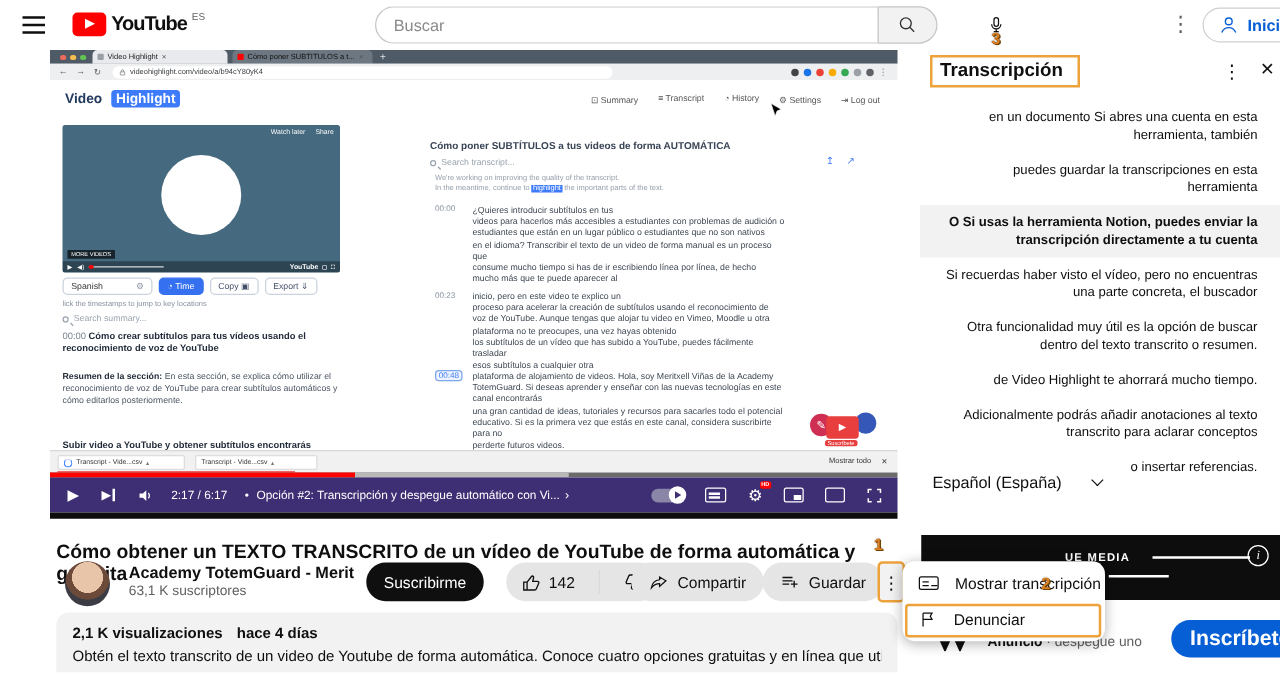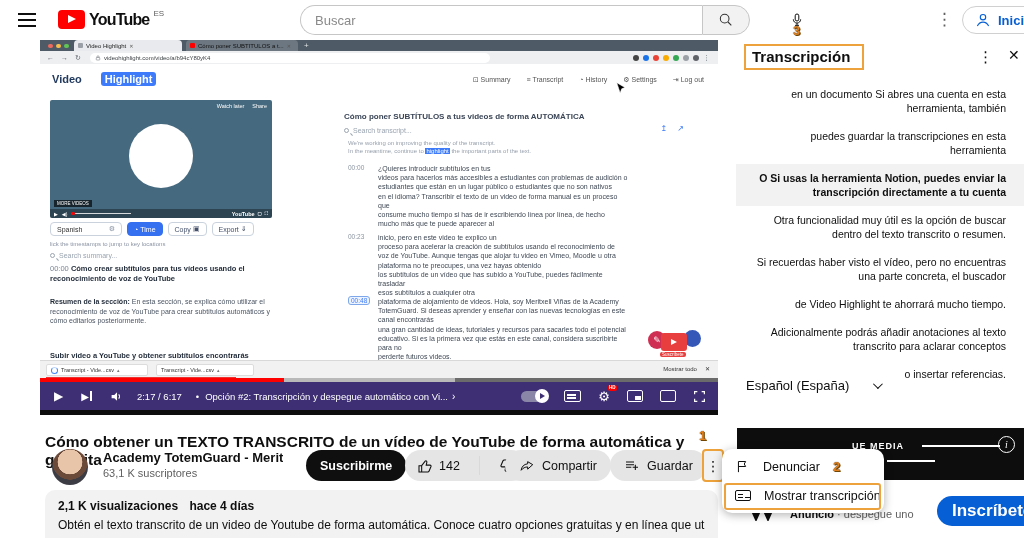--- a/index.html
+++ b/index.html
@@ -36,21 +36,21 @@
   .tab .cl{font-size:5px;color:#555;}
   .urlbar{position:absolute;left:0;top:11px;width:678px;height:13px;background:#edeff1;display:flex;align-items:center;}
   .nav-gl{font-size:7px;color:#5f6368;margin-left:7px;}
   .url-pill{position:absolute;left:50px;top:1.5px;width:400px;height:10px;background:#fff;border-radius:5px;display:flex;align-items:center;gap:3px;padding:0 5px;}
   .url-tx{font-size:6px;color:#3c4043;white-space:nowrap;}
   .ext-row{position:absolute;right:8px;top:2.5px;display:flex;gap:4px;align-items:center;}
   .ext-dot{width:6px;height:6px;border-radius:50%;}
 
   
   .vh-page{position:absolute;left:0;top:24px;width:678px;height:296px;background:#fff;overflow:hidden;}
-  .vh-logo{position:absolute;left:12px;top:8px;font-size:11px;font-weight:bold;display:flex;gap:19px;align-items:center;}
+  .vh-logo{position:absolute;left:12px;top:8px;font-size:11px;font-weight:bold;display:flex;gap:7px;align-items:center;}
   .vh-logo .a{color:#223a5e;}
   .vh-logo .b{color:#fff;background:#3e7bfa;padding:1px 4px;border-radius:3px;}
   .vh-nav{position:absolute;right:14px;top:12px;display:flex;gap:16px;font-size:7px;color:#555;}
   .vh-nav span{white-space:nowrap;}
   .cursor{position:absolute;left:576px;top:18px;z-index:5;}
   .embed{position:absolute;left:10px;top:36px;width:222px;height:118px;background:#45697e;border-radius:2px;overflow:hidden;}
   .embed .topr{position:absolute;right:5px;top:3px;color:#fff;font-size:5.5px;display:flex;gap:8px;}
   .embed .circle{position:absolute;left:79px;top:24px;width:64px;height:64px;border-radius:50%;background:#fff;}
   .embed .morev{position:absolute;left:4px;bottom:11px;background:rgba(0,0,0,.65);color:#fff;font-size:4.5px;padding:1px 3px;}
   .embed .strip{position:absolute;left:0;bottom:0;width:100%;height:9px;background:rgba(0,0,0,.35);display:flex;align-items:center;gap:4px;padding:0 4px;color:#fff;}
@@ -123,21 +123,21 @@
   .theater{width:16px;height:12px;border:1.6px solid #fff;border-radius:2px;}
   .ytp-black{position:absolute;left:0;top:370px;width:678px;height:5px;background:#0d0d0d;}
 
   
   .vtitle{position:absolute;left:45px;top:423px;width:648px;font-size:15.5px;font-weight:bold;color:#0f0f0f;}
   .ch-row{position:absolute;left:45px;top:448px;width:680px;height:36px;}
   .avatar{position:absolute;left:7px;top:1px;width:36px;height:36px;border-radius:50%;background:radial-gradient(circle at 50% 36%,#e8c5a8 0 42%,#6b4a3a 43% 60%,#3c3c44 61% 100%);}
   .ch-name{position:absolute;left:58px;top:2px;font-size:13px;font-weight:bold;color:#0f0f0f;width:180px;white-space:nowrap;overflow:hidden;}
   .ch-subs{position:absolute;left:58px;top:19px;font-size:11px;color:#606060;}
   .pill{position:absolute;top:2px;height:31px;border-radius:17px;display:flex;align-items:center;gap:7px;font-size:12.5px;color:#0f0f0f;background:#e5e5e5;padding:0 14px;cursor:pointer;white-space:nowrap;}
-  .pill.sub{left:261px;background:#0f0f0f;color:#fff;font-weight:bold;}
+  .pill.sub{left:248px;background:#0f0f0f;color:#fff;font-weight:normal;}
   .pill.like{left:360px;padding:0;}
   .pill.like .seg{display:flex;align-items:center;gap:6px;padding:0 12px;height:100%;}
   .pill.like .div{width:1px;height:19px;background:#d9d9d9;}
   .pill.share{left:460px;}
   .pill.save{left:565px;}
   .kebab-btn{position:absolute;left:657px;top:1px;width:22px;height:33px;border:2.5px solid #eda23b;border-radius:4px;display:flex;align-items:center;justify-content:center;font-size:14px;color:#0f0f0f;cursor:pointer;background:#f2f2f2;}
   .desc-box{position:absolute;left:45px;top:490px;width:673px;height:60px;background:#f2f2f2;border-radius:10px;padding:9px 13px;font-size:12px;color:#0f0f0f;cursor:pointer;}
   .desc-line1{font-weight:bold;margin-bottom:5px;}
   .desc-line1 .d2{margin-left:8px;}
   .desc-line2{white-space:nowrap;overflow:hidden;}
@@ -471,22 +471,22 @@
   </div>
 
   <aside class="tpanel">
     <div class="tp-title">Transcripción</div>
     <div class="tp-kebab">⋮</div>
     <div class="tp-close">✕</div>
     <div class="tp-body">
       <div class="tp-seg">en un documento Si abres una cuenta en esta herramienta, también</div>
       <div class="tp-seg">puedes guardar la transcripciones en esta herramienta</div>
       <div class="tp-seg hl">O Si usas la herramienta Notion, puedes enviar la transcripción directamente a tu cuenta</div>
+      <div class="tp-seg">Si recuerdas haber visto el vídeo, pero no encuentras una parte concreta, el buscador</div>
       <div class="tp-seg">Otra funcionalidad muy útil es la opción de buscar dentro del texto transcrito o resumen.</div>
-      <div class="tp-seg">Si recuerdas haber visto el vídeo, pero no encuentras una parte concreta, el buscador</div>
       <div class="tp-seg">de Video Highlight te ahorrará mucho tiempo.</div>
       <div class="tp-seg">Adicionalmente podrás añadir anotaciones al texto transcrito para aclarar conceptos</div>
       <div class="tp-seg">o insertar referencias.</div>
     </div>
     <div class="tp-lang">
       <span>Español (España)</span>
       <span class="chev-dn"></span>
     </div>
   </aside>
 
@@ -504,26 +504,26 @@
         <path d="M3 3l8 18L19 3M15 3l8 18L31 3" fill="none" stroke="#0d0d0d" stroke-width="5"></path>
       </svg>
     <div class="ad-text"><b>Anuncio</b> <span>· despegue uno</span></div>
     <div class="cta">
         <span>Inscríbete</span>
       </div>
   </div>
 
   <div class="ctx-menu">
     <div class="ctx-item">
+      <span class="tr-icon"></span>
+      <span>Mostrar transcripción</span>
+    </div>
+    <div class="ctx-item">
       <svg width="15" height="15" viewBox="0 0 24 24">
           <path d="M5.5 21V4M5.5 4h11.5l-2.2 4 2.2 4H5.5" fill="none" stroke="#0f0f0f" stroke-width="1.6"></path>
         </svg>
       <span>Denunciar</span>
-    </div>
-    <div class="ctx-item">
-      <span class="tr-icon"></span>
-      <span>Mostrar transcripción</span>
     </div>
     <div class="hl-box"></div>
   </div>
   <div class="ann" style="left:833px;top:459px;">2</div>
 
 </div>
 
 </body></html>

